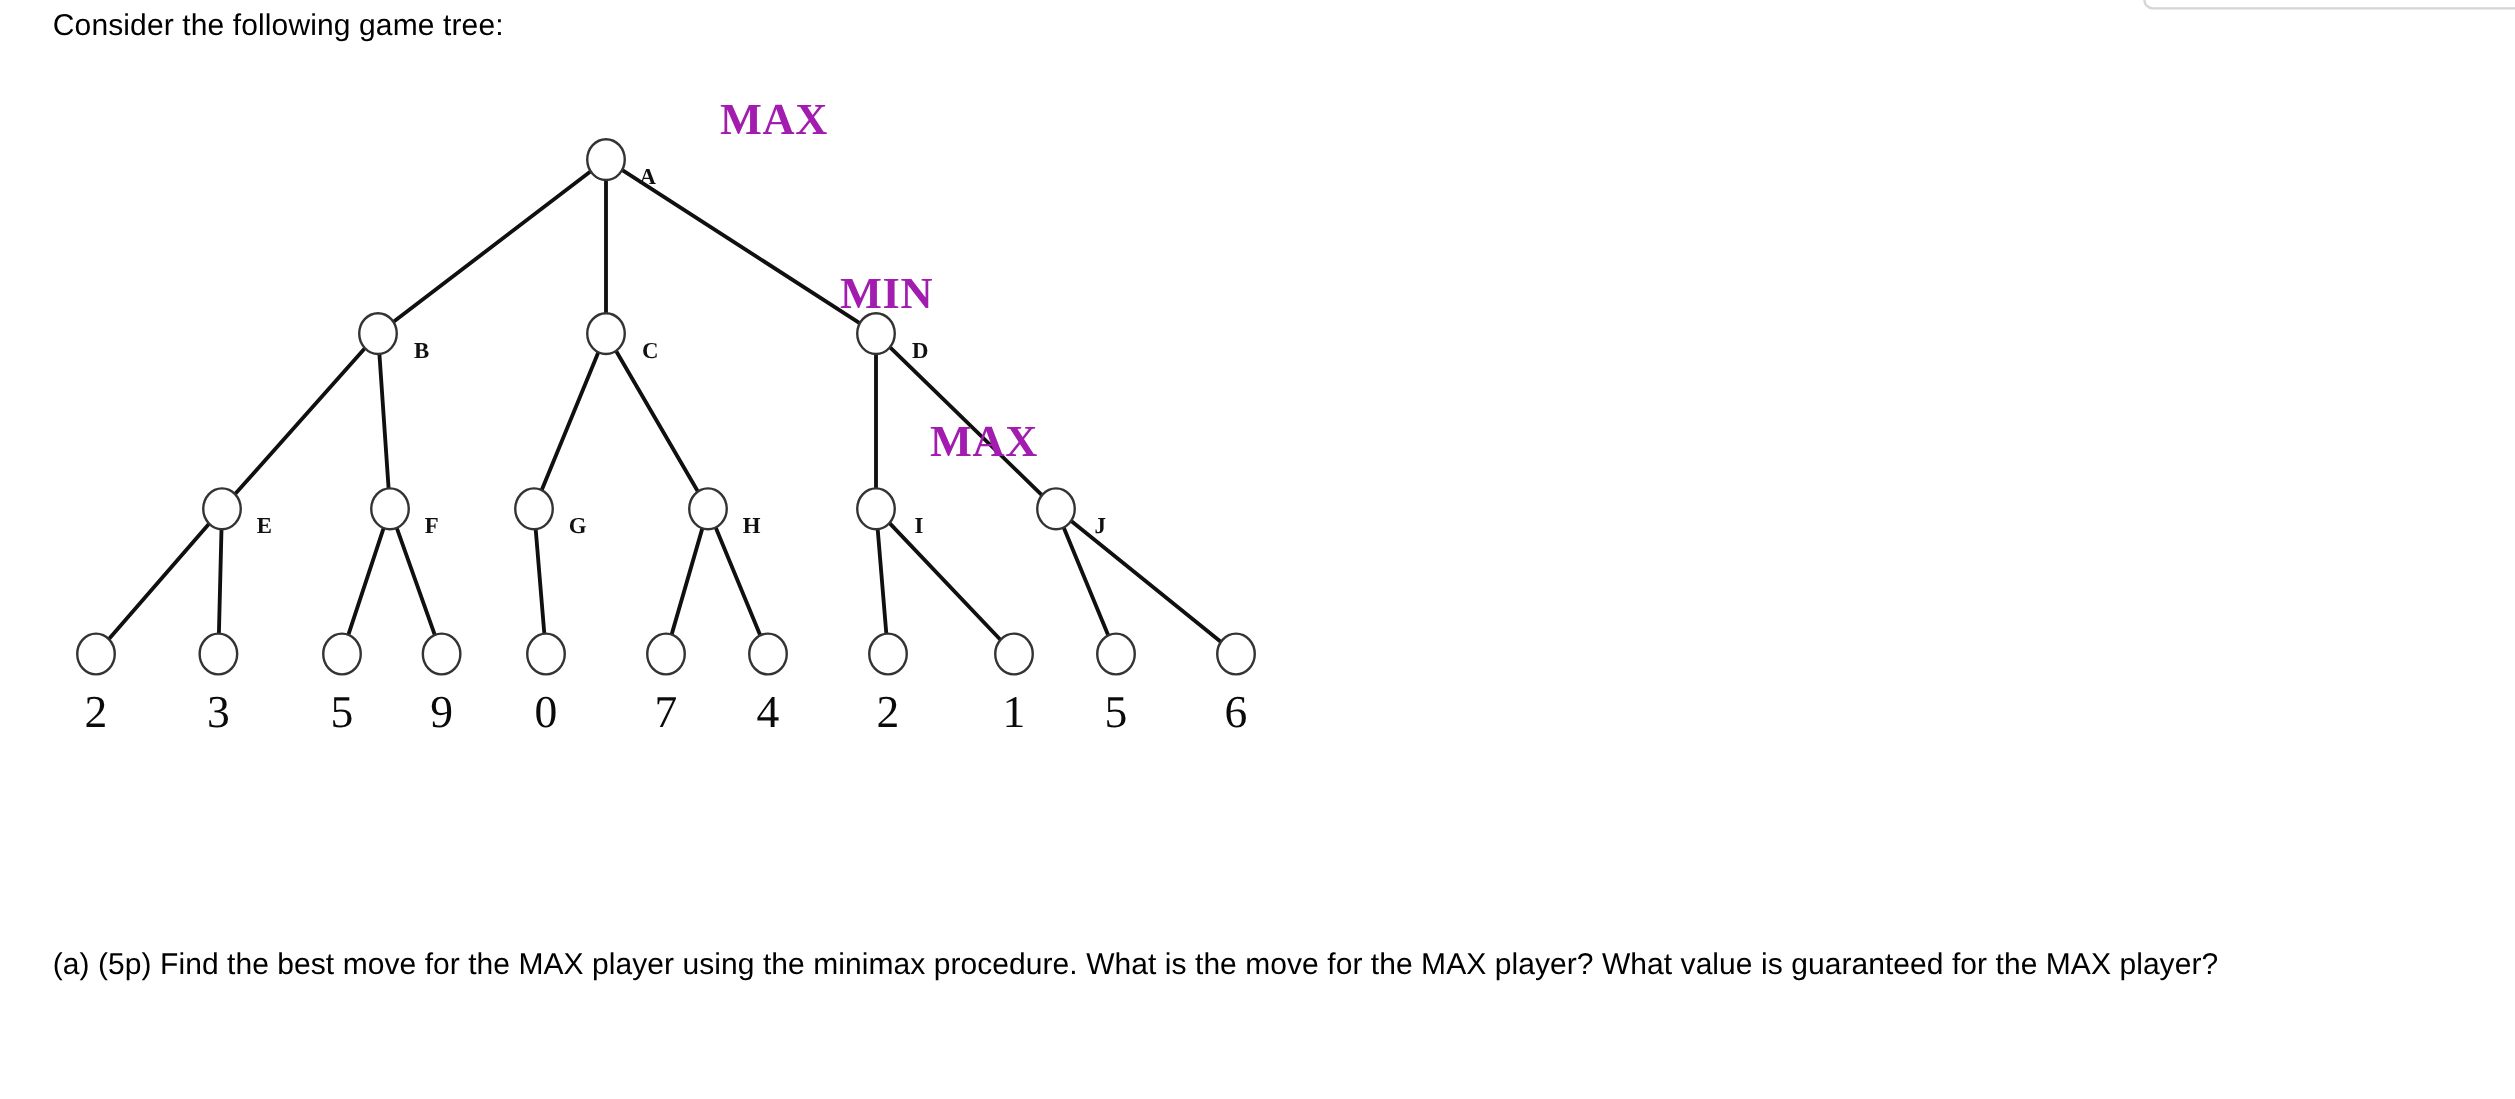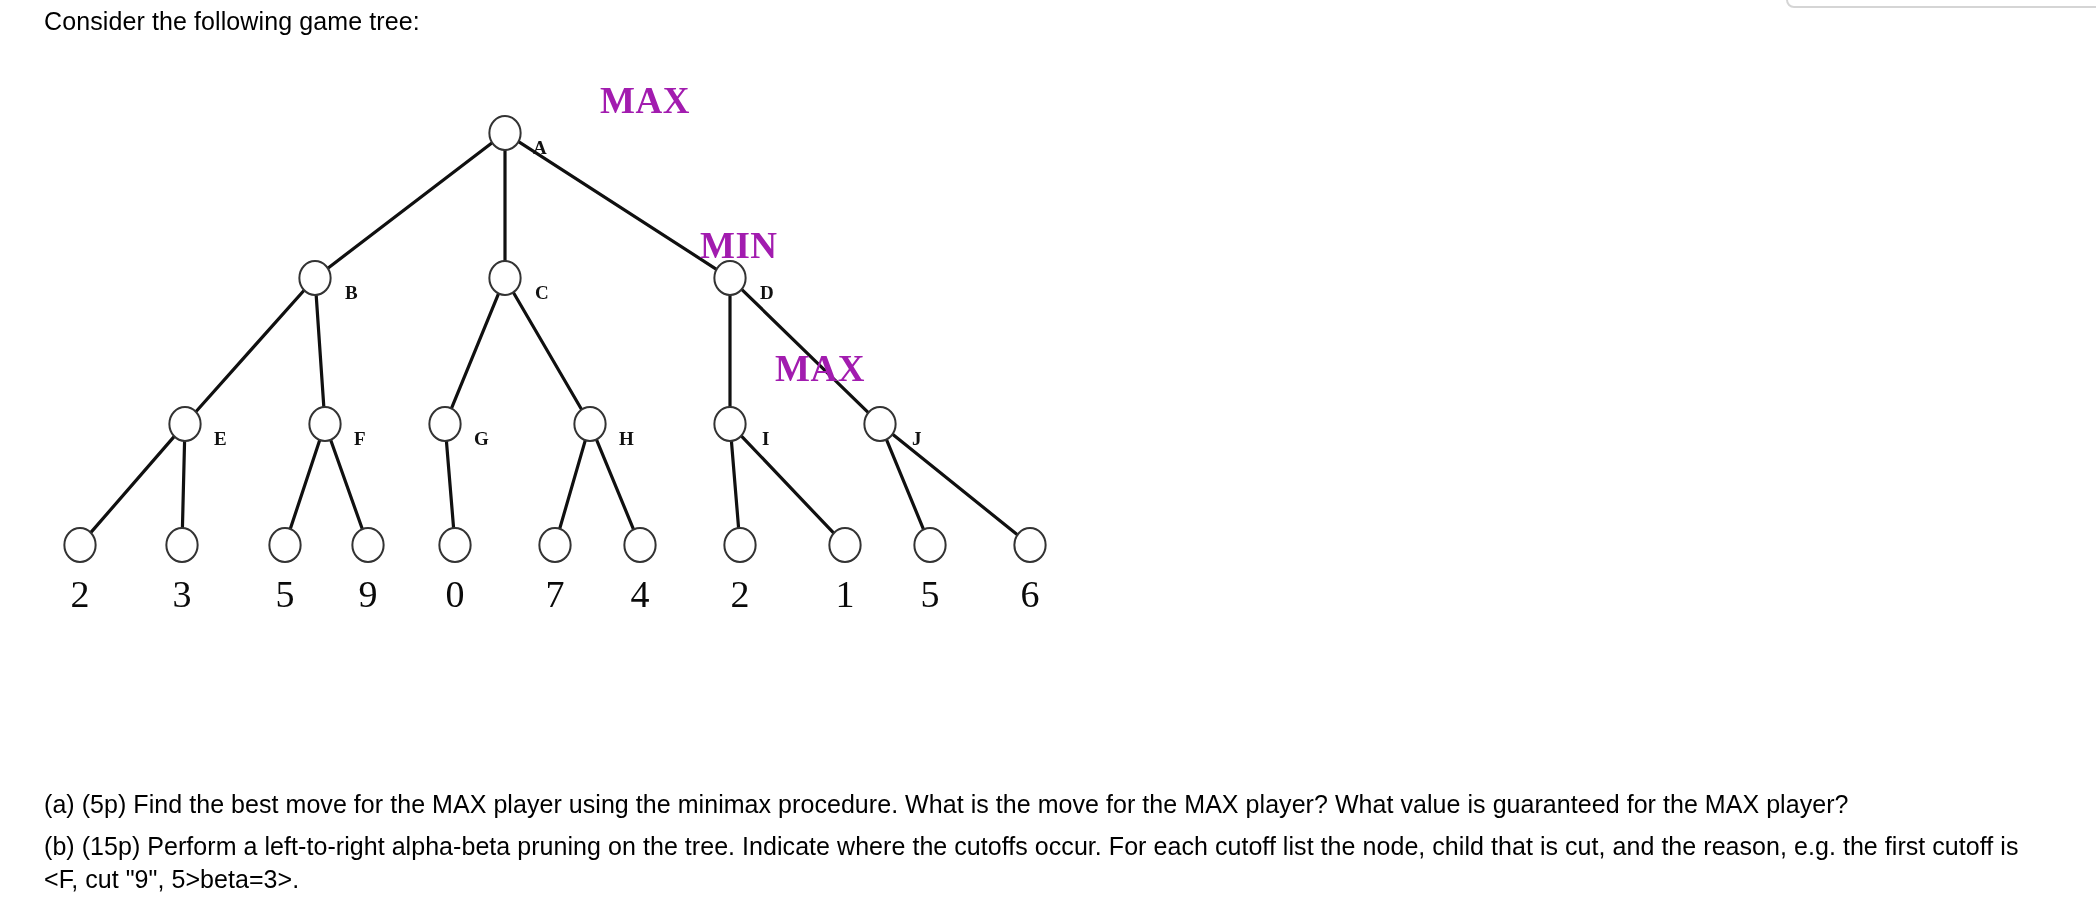--- a/index.html
+++ b/index.html
@@ -175,14 +175,13 @@
     <div class="leaf-value" style="left: 533px; top: 515px;">7</div>
     <div class="leaf-value" style="left: 618px; top: 515px;">4</div>
     <div class="leaf-value" style="left: 718px; top: 515px;">2</div>
     <div class="leaf-value" style="left: 823px; top: 515px;">1</div>
     <div class="leaf-value" style="left: 908px; top: 515px;">5</div>
     <div class="leaf-value" style="left: 1008px; top: 515px;">6</div>
   </div>
 
 <div id="questions">
   <div class="question q-a">(a) (5p) Find the best move for the MAX player using the minimax procedure. What is the move for the MAX player? What value is guaranteed for the MAX player?</div>
-  <div class="question q-b">(b) (15p) Perform a left-to-right alpha-beta pruning on the tree. Indicate where the cutoffs occur. For each cutoff list the node, child that is cut, and the reason, e.g. the first cutoff is &lt;F, cut "9", 5&gt;beta=3&gt;.</div>
 </div>
 
 </body></html>

